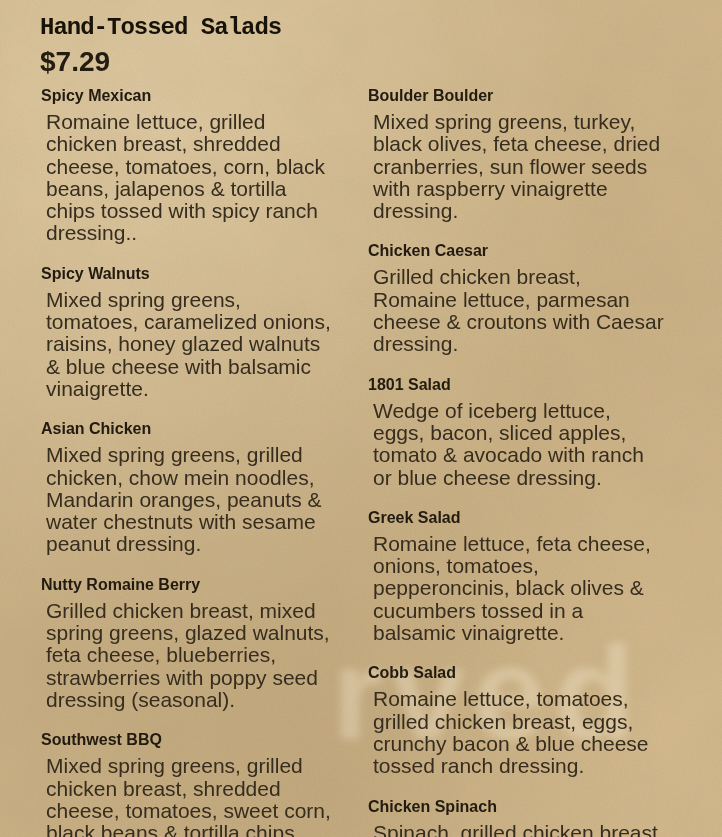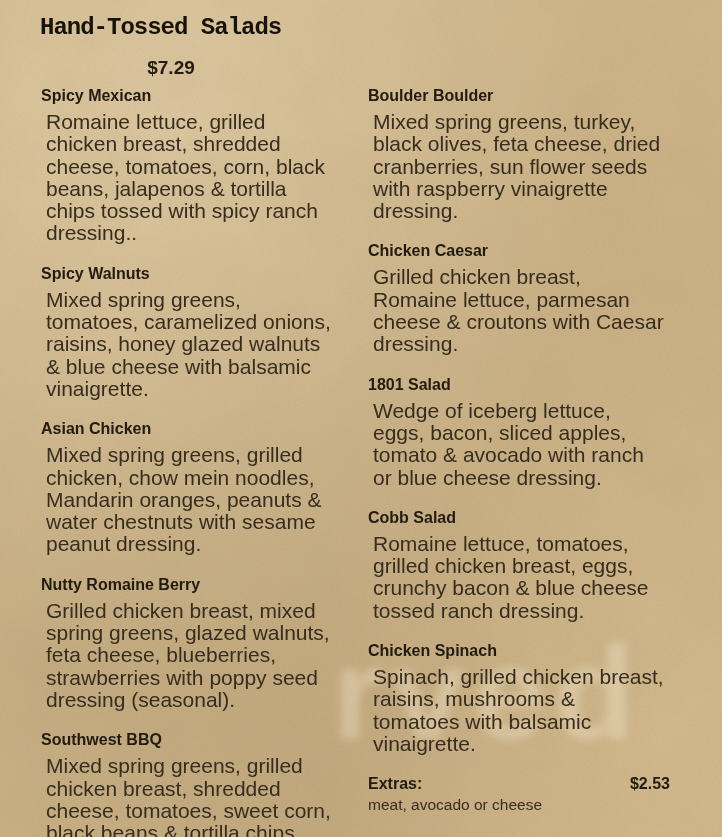--- a/index.html
+++ b/index.html
@@ -27,22 +27,22 @@
   }
   .content{position:relative;z-index:3;}
   .header{position:absolute;left:40px;top:14px;width:262px;}
   .page-title{
     margin:0;
     font-family:"Liberation Mono","DejaVu Sans Mono",monospace;
     font-weight:bold;font-size:24px;letter-spacing:-1px;
     color:#181309;white-space:nowrap;
   }
   .page-price{
-    margin-top:16px;text-align:center;
-    font-size:19px;font-weight:bold;color:#231c10;
+    margin-top:5px;text-align:left;
+    font-size:28px;font-weight:bold;color:#231c10;
   }
   .columns{position:absolute;top:86px;left:41px;width:640px;display:flex;}
   .col{width:302px;}
   .col.left{margin-right:25px;}
   .menu-item{margin-bottom:19px;}
   .item-name{
     margin:0 0 2px 0;font-size:16px;font-weight:bold;
     color:#221b10;line-height:20px;
   }
   .item-desc{
@@ -117,20 +117,24 @@
             </div>
             <div class="menu-item">
               <h3 class="item-name">Chicken Caesar</h3>
               <p class="item-desc">Grilled chicken breast, Romaine lettuce, parmesan cheese &amp; croutons with Caesar dressing.</p>
             </div>
             <div class="menu-item">
               <h3 class="item-name">1801 Salad</h3>
               <p class="item-desc">Wedge of iceberg lettuce, eggs, bacon, sliced apples, tomato &amp; avocado with ranch or blue cheese dressing.</p>
             </div>
             <div class="menu-item">
+              <h3 class="item-name">Greek Salad</h3>
+              <p class="item-desc">Romaine lettuce, feta cheese, onions, tomatoes, pepperoncinis, black olives &amp; cucumbers tossed in a balsamic vinaigrette.</p>
+            </div>
+            <div class="menu-item">
               <h3 class="item-name">Cobb Salad</h3>
               <p class="item-desc">Romaine lettuce, tomatoes, grilled chicken breast, eggs, crunchy bacon &amp; blue cheese tossed ranch dressing.</p>
             </div>
             <div class="menu-item">
               <h3 class="item-name">Chicken Spinach</h3>
               <p class="item-desc">Spinach, grilled chicken breast, raisins, mushrooms &amp; tomatoes with balsamic vinaigrette.</p>
             </div>
           </div>
         <div class="extras">
           <div class="extras-row">

